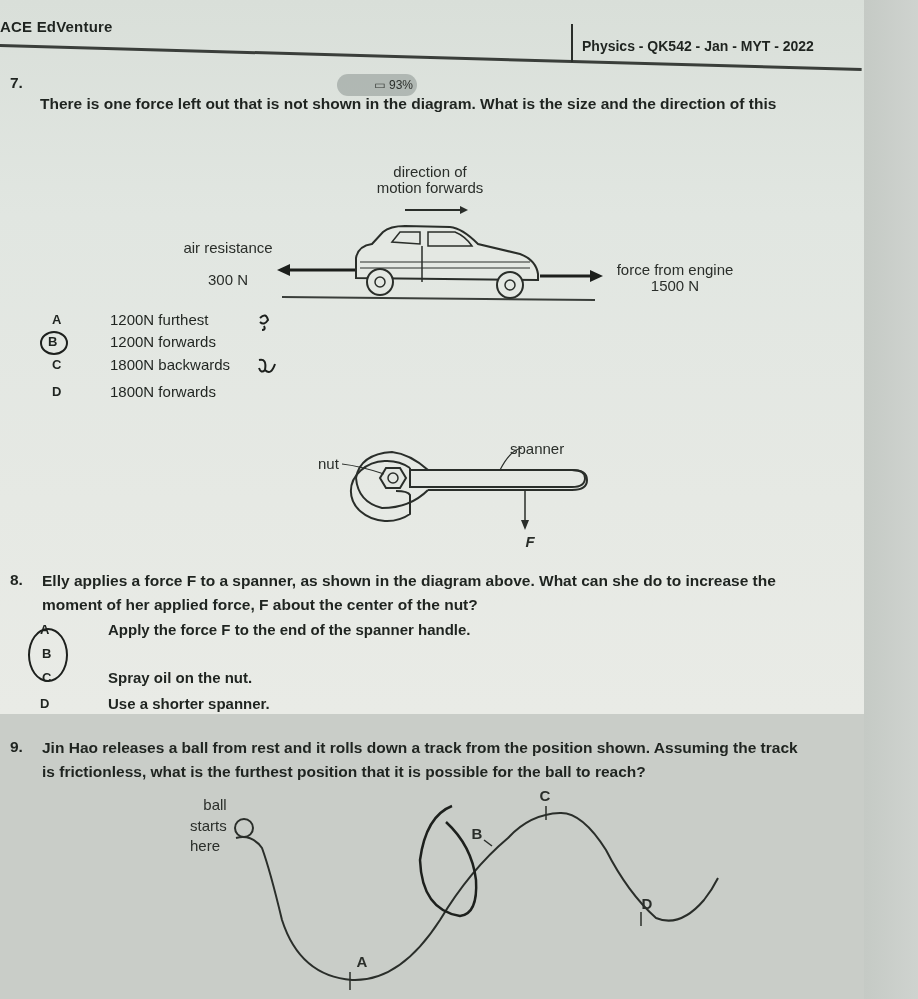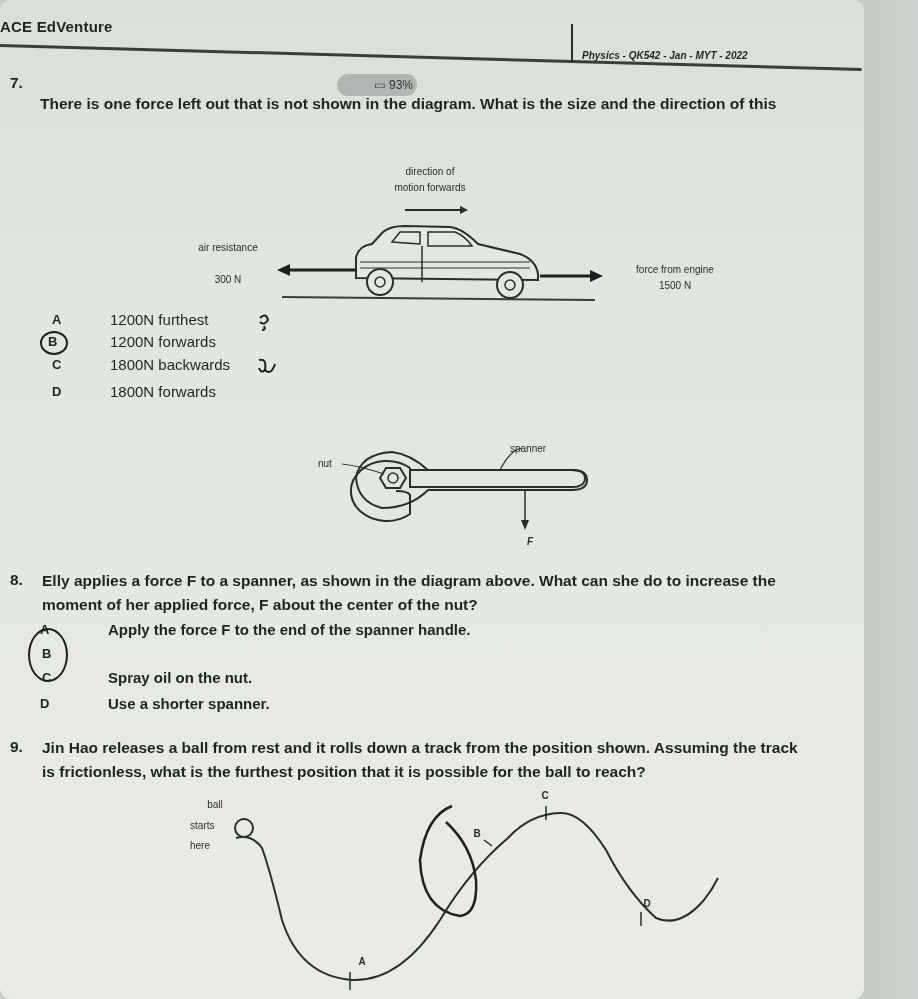--- a/index.html
+++ b/index.html
@@ -3,56 +3,55 @@
 <meta charset="utf-8">
 <style>
   html, body { margin: 0; padding: 0; }
   body {
     width: 918px; height: 999px; overflow: hidden; position: relative;
     background: #c9cdc8;
     font-family: "Liberation Sans", sans-serif;
     color: #1f2420;
   }
   .page {
-    position: absolute; left: 0; top: 0; width: 864px; height: 999px;
+    position: absolute; left: 0; top: 0; width: 864px; height: 714px;
     background: linear-gradient(180deg, #d9dfd9 0%, #e1e6e1 30%, #e6e9e4 70%, #e9ebe6 100%);
-    border-radius: 11px;
   }
   .edge-strip {
     position: absolute; left: 864px; top: 0; width: 54px; height: 999px;
     background: linear-gradient(90deg, #c5cac5 0%, #cfd3cf 100%);
   }
   .brand {
     position: absolute; left: 0; top: 18px; font-weight: bold; font-size: 15px;
     letter-spacing: 0.2px;
   }
   .header-line {
     position: absolute; left: 0; top: 44px; width: 862px; height: 3px;
     background: #3a3e3a; transform: rotate(1.6deg); transform-origin: left top;
   }
   .header-sep {
     position: absolute; left: 571px; top: 24px; width: 2px; height: 38px; background: #2a2e2a;
   }
   .header-subject {
-    position: absolute; left: 582px; top: 50px; font-size: 10px; font-weight: bold; font-style: italic;
+    position: absolute; left: 582px; top: 38px; font-size: 14px; font-weight: bold;
   }
   .q-text {
     position: absolute; font-weight: bold; font-size: 15.5px; line-height: 20px;
   }
   .q-num { position: absolute; font-weight: bold; font-size: 15.5px; }
   .opt-letter { position: absolute; font-weight: bold; font-size: 13px; }
   .opt-text { position: absolute; font-size: 15px; }
   .opt-text.bold { font-weight: bold; }
   .overlay-pill {
     position: absolute; left: 337px; top: 74px; width: 80px; height: 22px;
     background: rgba(140,150,145,0.55); border-radius: 11px;
     font-size: 12px; color: #2c302c; text-align: right; padding-right: 4px; box-sizing: border-box;
     line-height: 22px;
   }
-  .diag-label { position: absolute; font-size: 10px; color: #2a2e2a; text-align: center; line-height: 16px; }
+  .diag-label { position: absolute; font-size: 15px; color: #2a2e2a; text-align: center; line-height: 16px; }
   .circle-mark {
     position: absolute; border: 2.5px solid #1d201d; border-radius: 50%;
   }
   svg { position: absolute; overflow: visible; }
 </style>
 </head>
 <body>
 
 <div class="page">
 

